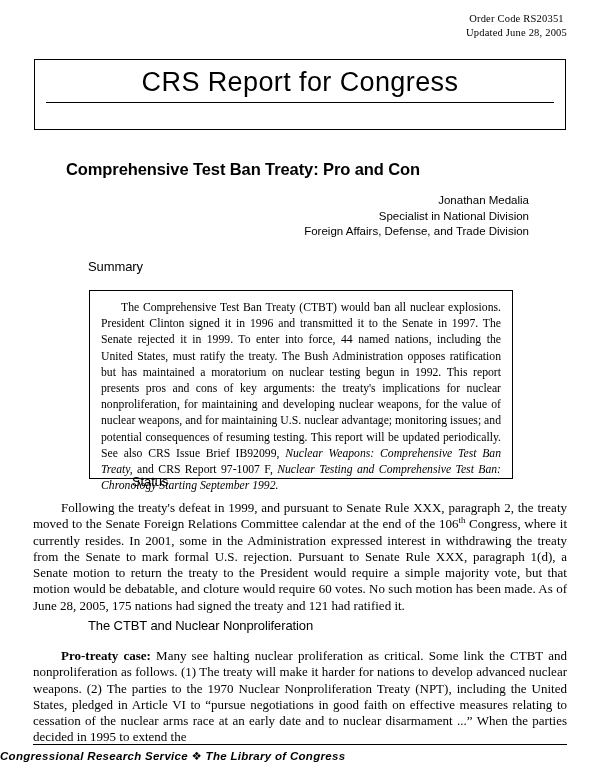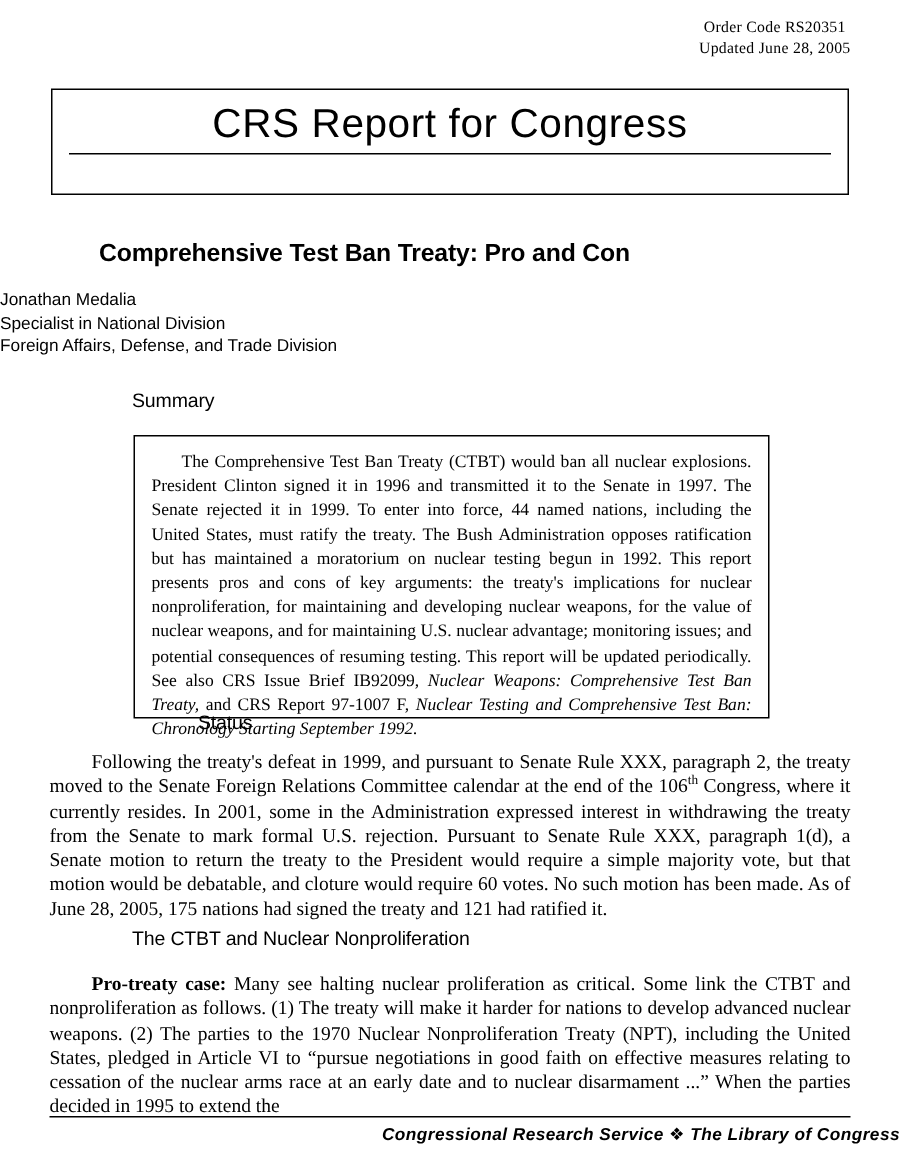--- a/index.html
+++ b/index.html
@@ -76,21 +76,21 @@
     font-family: "Liberation Sans", "DejaVu Sans", sans-serif;
     font-weight: bold;
     font-size: 16.5px;
     letter-spacing: -0.1px;
   }
   .byline {
     position: absolute;
     left: 0;
     top: 193px;
     width: 529px;
-    text-align: left;
+    text-align: right;
     font-family: "Liberation Sans", "DejaVu Sans", sans-serif;
     font-size: 11.5px;
     line-height: 15.5px;
   }
 
   
   .section-heading {
     position: absolute;
     left: 88px;
     font-family: "Liberation Sans", "DejaVu Sans", sans-serif;
@@ -145,21 +145,21 @@
     top: 744px;
     width: 534px;
     height: 0;
     border-top: 1.1px solid #000;
   }
   .footer-text {
     position: absolute;
     left: 0;
     top: 749px;
     width: 600px;
-    text-align: right;
+    text-align: left;
     font-family: "Liberation Sans", "DejaVu Sans", sans-serif;
     font-weight: bold;
     font-style: italic;
     font-size: 11.5px;
     letter-spacing: 0.3px;
   }
 </style>
 </head>
 <body>
 

